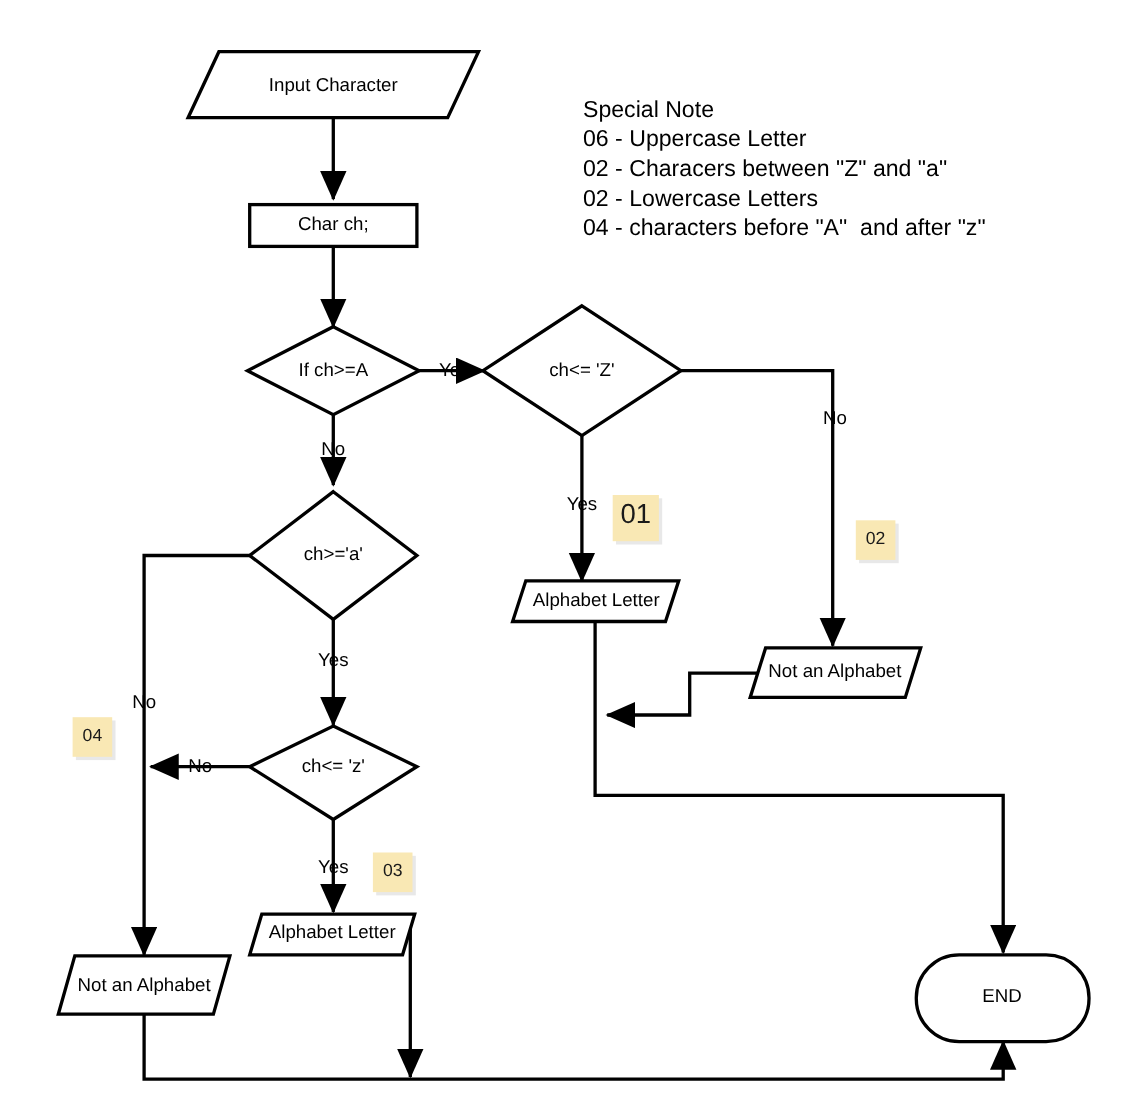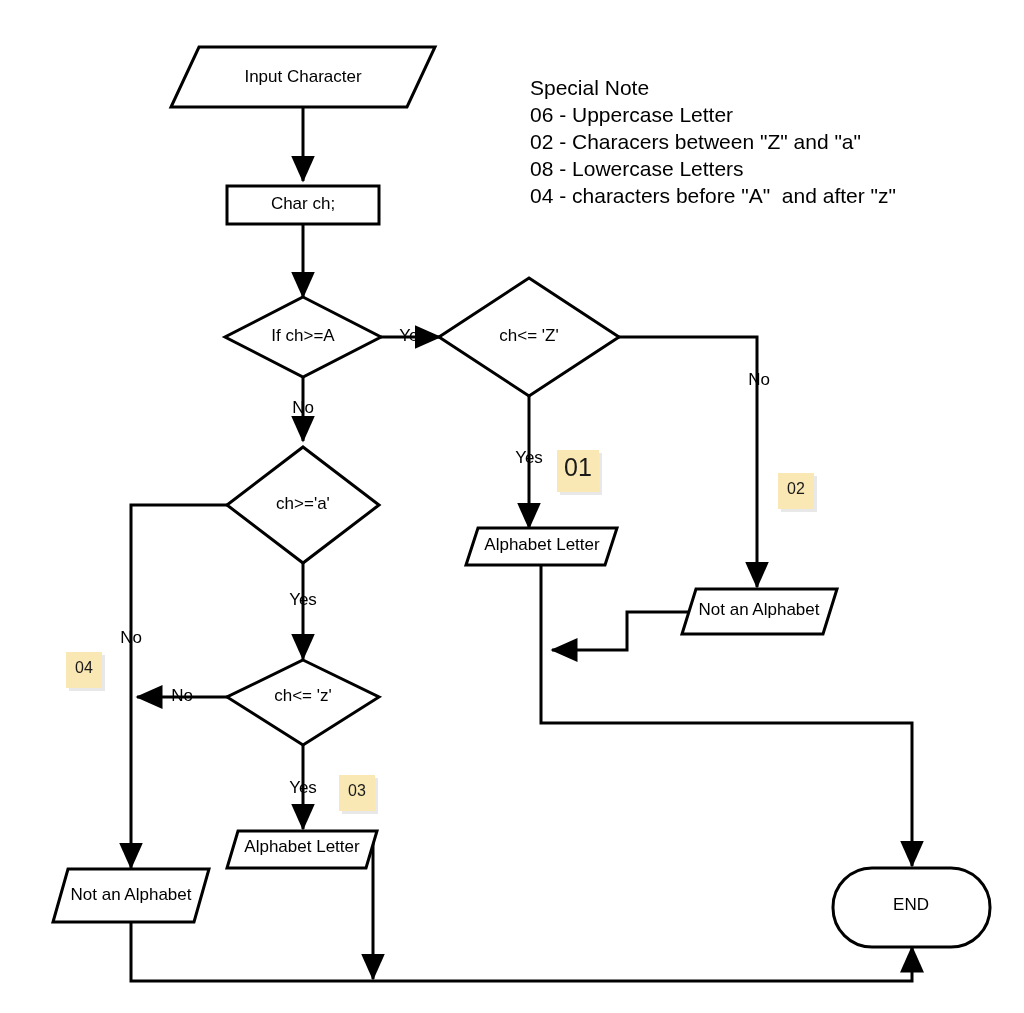--- a/index.html
+++ b/index.html
@@ -63,21 +63,21 @@
   }
   .note-text {
     font-family: "Liberation Sans", sans-serif;
     fill: #1a1a1a;
     text-anchor: middle;
     dominant-baseline: middle;
   }
   #note-panel {
     position: absolute;
     left: 530px;
-    top: 74px;
+    top: 86px;
     width: 460px;
   }
   #note-panel div {
     font-family: "Liberation Sans", sans-serif;
     font-size: 21px;
     line-height: 27px;
     color: #000000;
     white-space: pre;
   }
 </style>
@@ -177,17 +177,17 @@
 
     <rect class="note-shadow" x="69" y="655" width="36" height="36"></rect>
     <rect class="note-rect" x="66" y="652" width="36" height="36"></rect>
     <text class="note-text" x="84" y="669" style="font-size:16px">04</text>
   </svg>
 
   <div id="note-panel">
     <div>Special Note</div>
     <div>06 - Uppercase Letter</div>
     <div>02 - Characers between "Z" and "a"</div>
-    <div>08 - Lowercase Letters</div>
+    <div>02 - Lowercase Letters</div>
     <div>04 - characters before "A"  and after "z"</div>
   </div>
 
 </div>
 
 </body></html>

